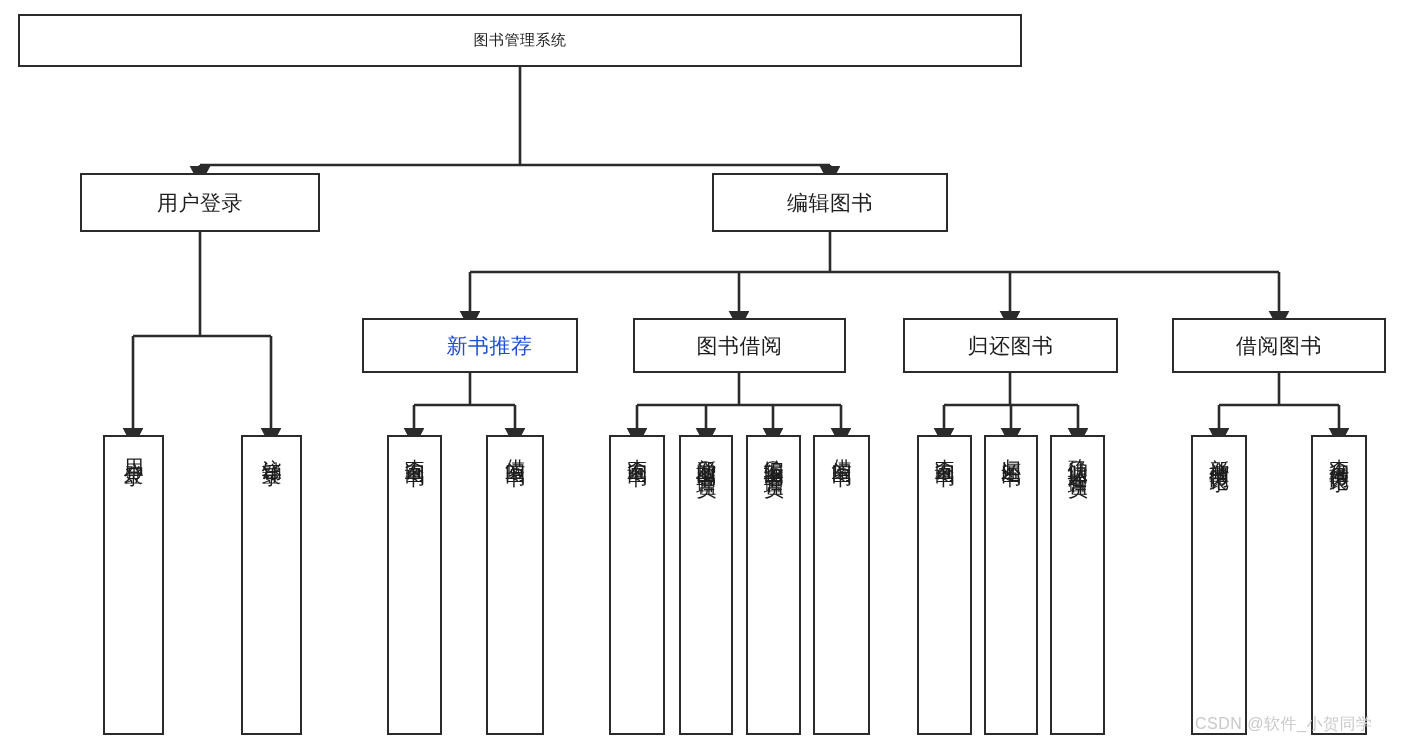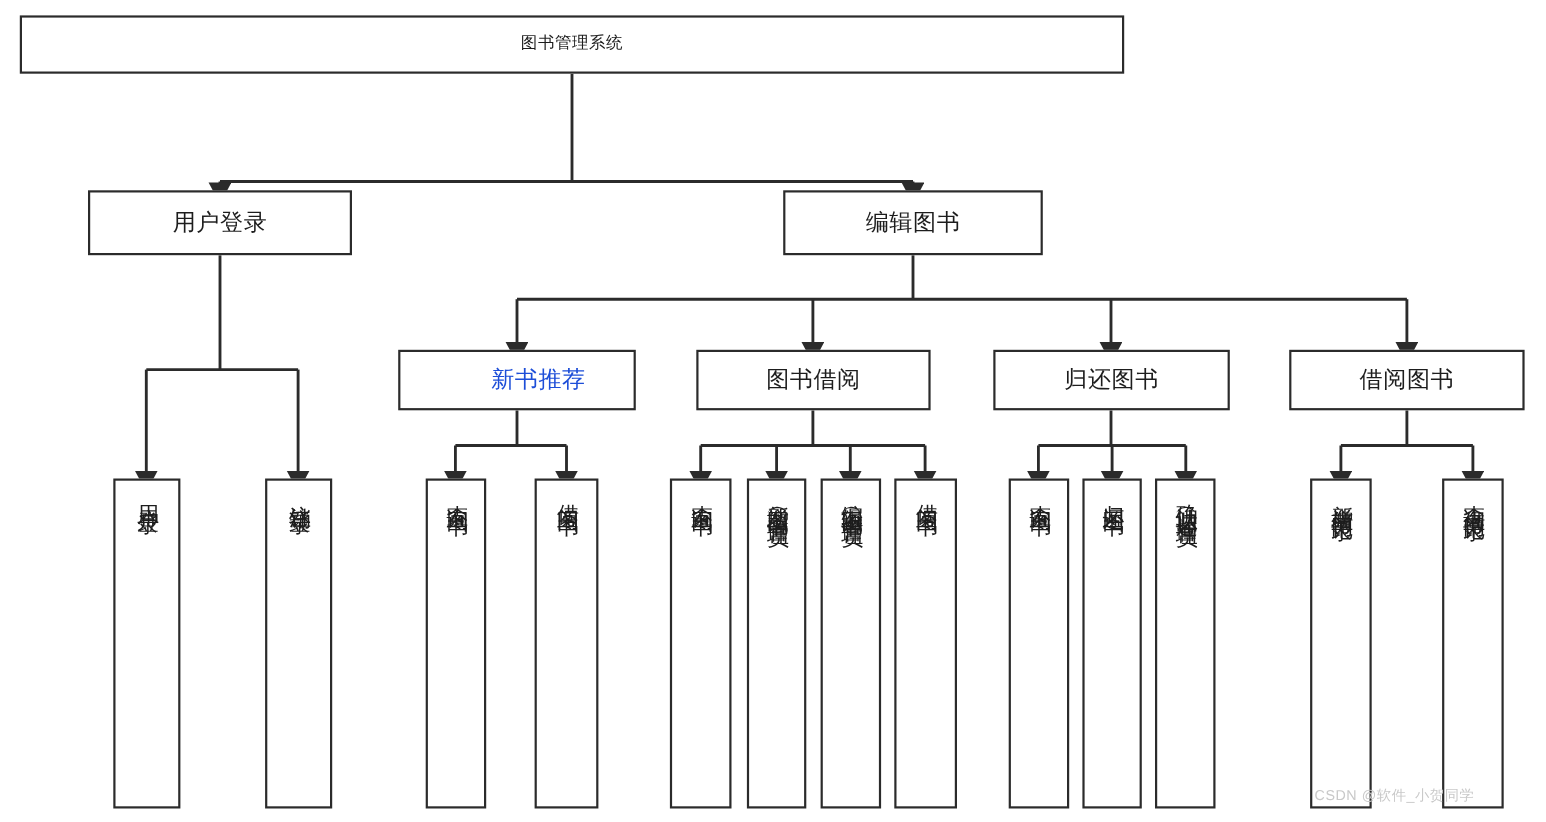--- a/index.html
+++ b/index.html
@@ -55,21 +55,21 @@
     writing-mode: vertical-rl;
     text-orientation: upright;
     font-size: 20px;
     line-height: 1.18;
     letter-spacing: 3px;
     white-space: nowrap;
   }
   .watermark {
     position: absolute;
     color: #c9c9c9;
-    font-size: 13px;
+    font-size: 16px;
     white-space: nowrap;
     letter-spacing: 0.5px;
     pointer-events: none;
   }
 </style>
 </head>
 <body>
 
 <div id="canvas">
 

